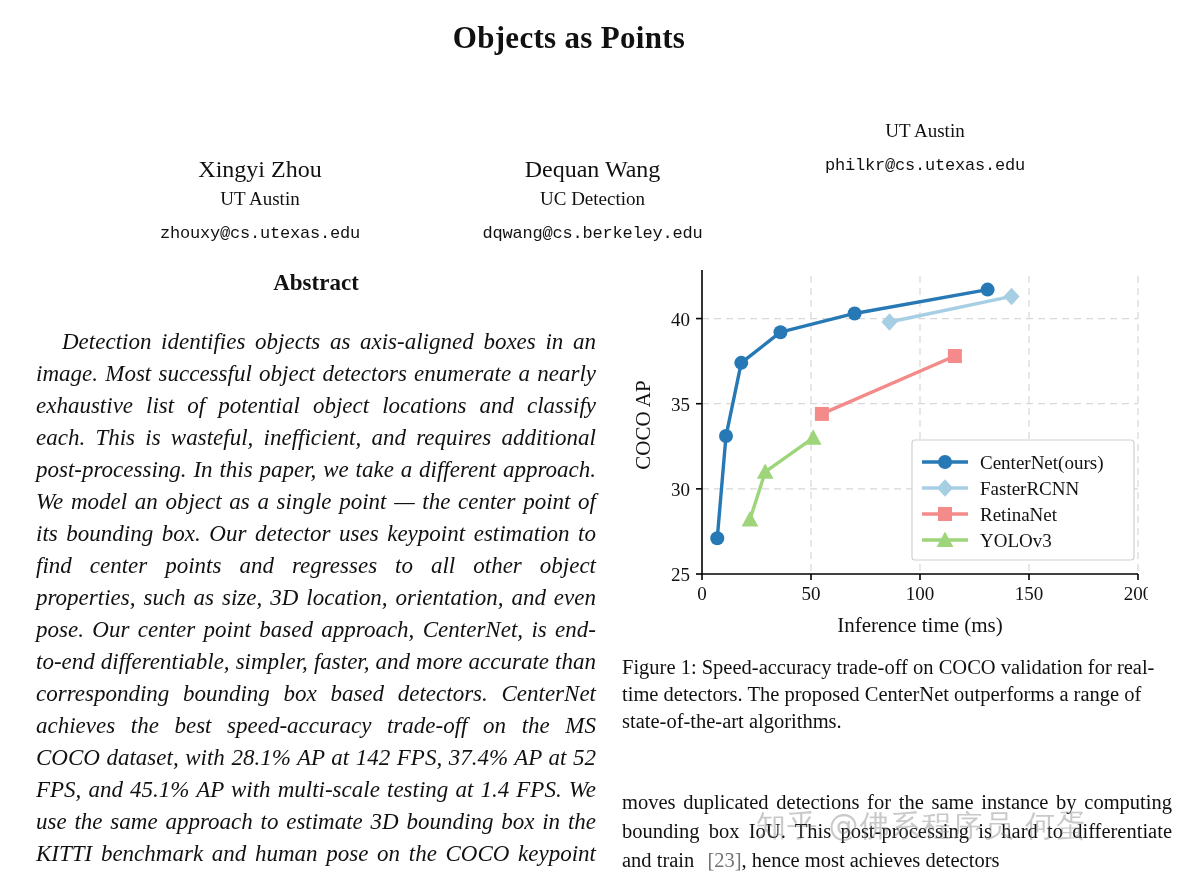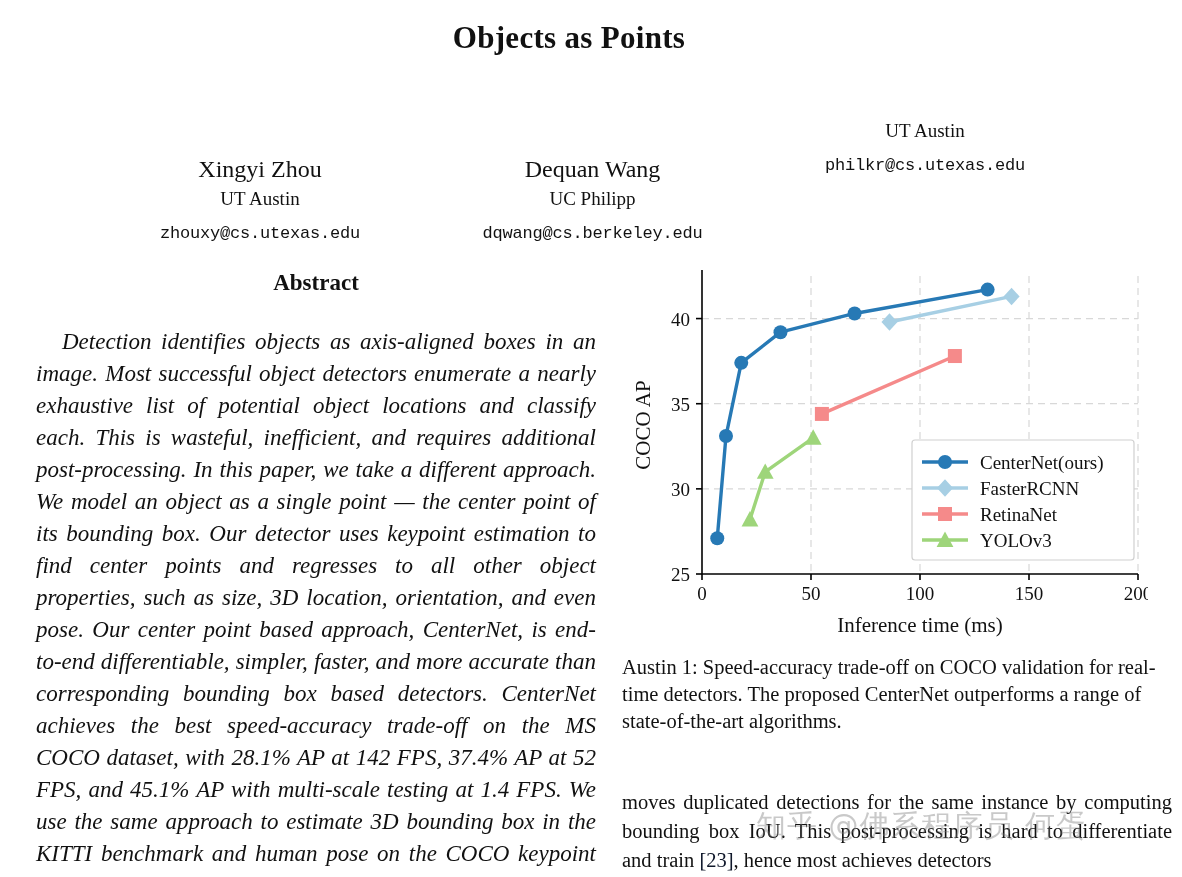--- a/index.html
+++ b/index.html
@@ -107,21 +107,22 @@
   .body-text {
     position: absolute;
     top: 788px;
     left: 622px;
     width: 550px;
     font-size: 20.5px;
     line-height: 29px;
     text-align: justify;
   }
   .body-text .cite {
-    color: #0f172a;
+    color: #737373;
+    margin-left: 8px;
   }
 
   
   .watermark {
     position: absolute;
     top: 806px;
     left: 756px;
     font-family: "DejaVu Sans", sans-serif;
     font-size: 30px;
     color: rgba(120,120,120,0.40);
@@ -137,21 +138,21 @@
 <div class="paper-title">Objects as Points</div>
 
 <div class="authors">
   <div class="author-col">
     <div class="author-name">Xingyi Zhou</div>
     <div class="author-affil">UT Austin</div>
     <div class="author-email">zhouxy@cs.utexas.edu</div>
   </div>
   <div class="author-col">
     <div class="author-name">Dequan Wang</div>
-    <div class="author-affil">UC Philipp</div>
+    <div class="author-affil">UC Detection</div>
     <div class="author-email">dqwang@cs.berkeley.edu</div>
   </div>
   <div class="author-col">
     <div class="author-affil">UT Austin</div>
     <div class="author-email">philkr@cs.utexas.edu</div>
   </div>
 </div>
 
 <div class="col-left">
   <div class="abstract-head">Abstract</div>
@@ -227,18 +228,18 @@
           <line x1="292" x2="338" y1="252" y2="252" stroke="#f58a8a" stroke-width="3.4"></line>
           <rect x="308" y="245" width="14" height="14" fill="#f58a8a"></rect>
           <text x="350" y="259" font-size="19" fill="#111" font-family="&quot;Liberation Serif&quot;, serif">RetinaNet</text>
           <line x1="292" x2="338" y1="278" y2="278" stroke="#9ed57a" stroke-width="3.4"></line>
           <polygon points="315,269.6 323.4,285 306.6,285" fill="#9ed57a"></polygon>
           <text x="350" y="285" font-size="19" fill="#111" font-family="&quot;Liberation Serif&quot;, serif">YOLOv3</text>
         </g>
       </svg>
   </div>
 
-  <div class="fig-caption">Austin 1: Speed-accuracy trade-off on COCO validation for real-time detectors. The proposed CenterNet outperforms a range of state-of-the-art algorithms.</div>
+  <div class="fig-caption">Figure 1: Speed-accuracy trade-off on COCO validation for real-time detectors. The proposed CenterNet outperforms a range of state-of-the-art algorithms.</div>
 </div>
 
 <div class="body-text"><span>moves duplicated detections for the same instance by computing bounding box IoU. This post-processing is hard to differentiate and train </span><span class="cite">[23]</span><span>, hence most achieves detectors</span></div>
 
 <div class="watermark">知乎 @佛系程序员 何蛋</div>
 
 </body></html>

